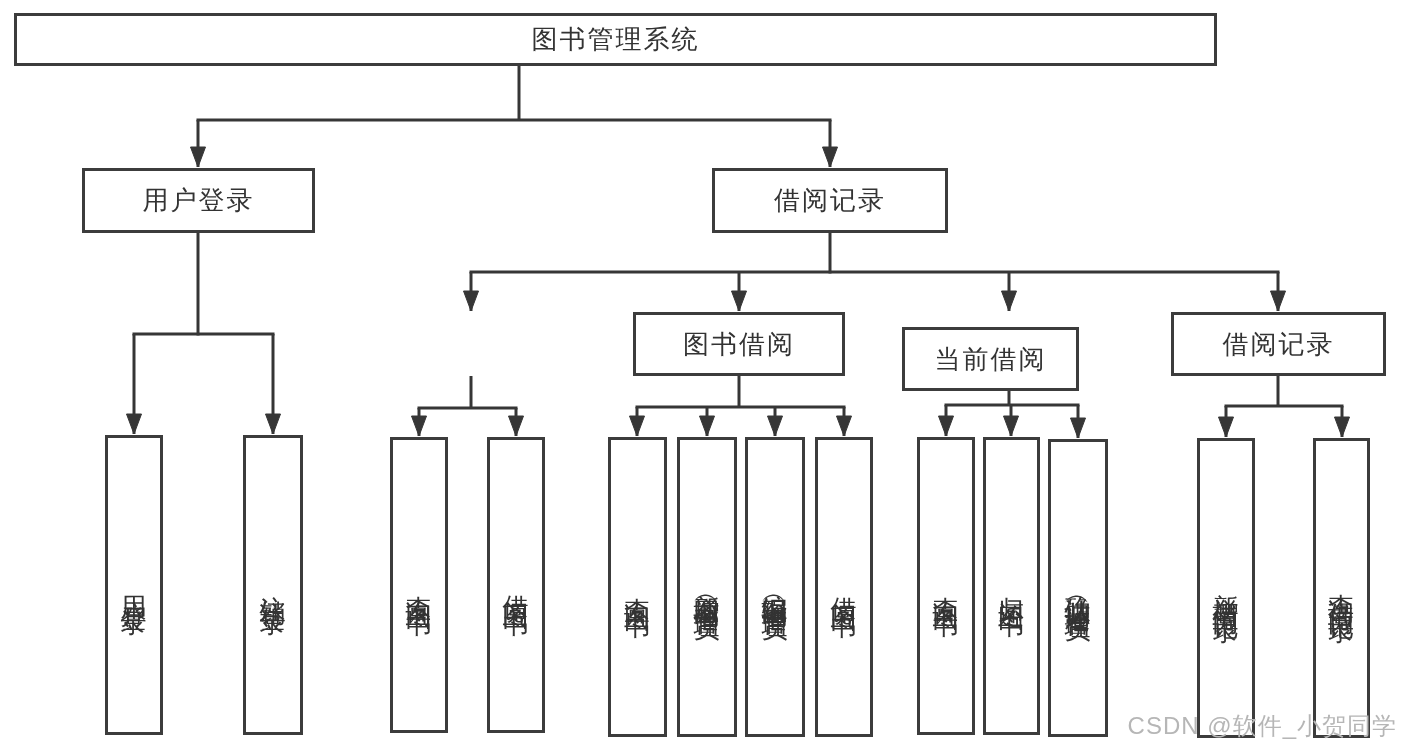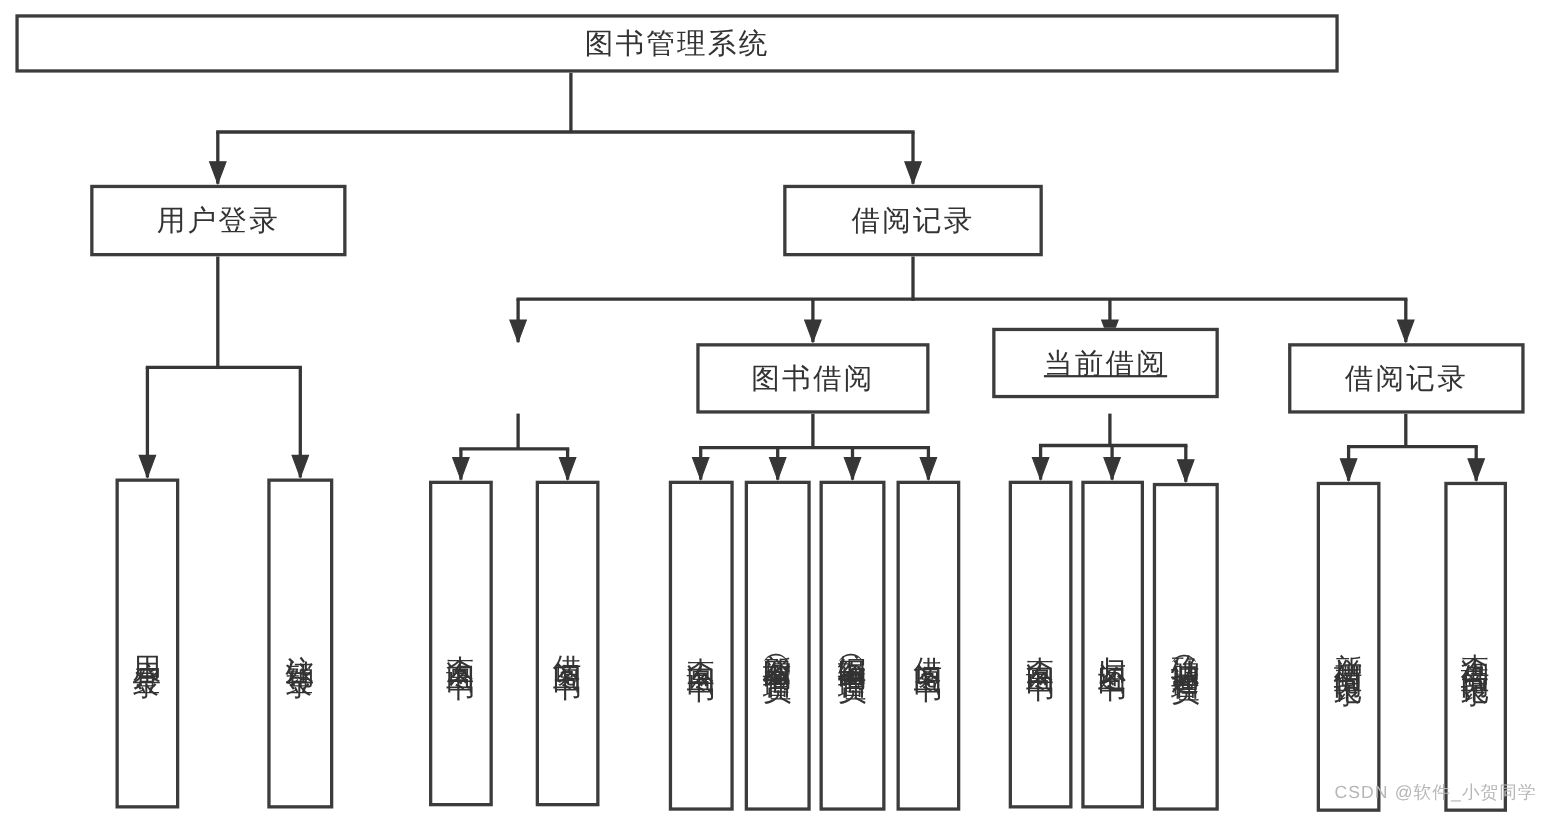--- a/index.html
+++ b/index.html
@@ -48,41 +48,41 @@
   }
   .vnode .lbl.long {
     letter-spacing: 3px;
   }
   
   #n-root            { left: 14px;   top: 13px;  width: 1203px; height: 53px; }
   #n-user-login      { left: 82px;   top: 168px; width: 233px;  height: 65px; }
   #n-book-mgmt       { left: 712px;  top: 168px; width: 236px;  height: 65px; }
   #n-new-book-rec    { left: 363px;  top: 312px; width: 216px;  height: 64px; }
   #n-book-borrow     { left: 633px;  top: 312px; width: 212px;  height: 64px; text-align: right; }
-  #n-current-borrow  { left: 902px;  top: 298px; width: 206px;  height: 64px; text-decoration: underline; }
+  #n-current-borrow  { left: 902px;  top: 327px; width: 177px;  height: 64px; }
   #n-borrow-records  { left: 1171px; top: 312px; width: 215px;  height: 64px; text-align: center; }
   
   #lv-ul-login    { left: 105px;  top: 435px; width: 58px; height: 300px; }
   #lv-ul-logout   { left: 243px;  top: 435px; width: 60px; height: 300px; }
   #lv-nbr-query   { left: 390px;  top: 437px; width: 58px; height: 296px; }
   #lv-nbr-borrow  { left: 487px;  top: 437px; width: 58px; height: 296px; }
   #lv-bb-query    { left: 608px;  top: 437px; width: 59px; height: 300px; }
   #lv-bb-add      { left: 677px;  top: 437px; width: 60px; height: 300px; }
   #lv-bb-edit     { left: 745px;  top: 437px; width: 60px; height: 300px; }
   #lv-bb-borrow   { left: 815px;  top: 437px; width: 58px; height: 300px; }
   #lv-cb-query    { left: 917px;  top: 437px; width: 58px; height: 298px; }
   #lv-cb-return   { left: 983px;  top: 437px; width: 57px; height: 298px; }
   #lv-cb-confirm  { left: 1048px; top: 439px; width: 60px; height: 298px; }
   #lv-br-add      { left: 1197px; top: 438px; width: 58px; height: 300px; }
   #lv-br-query    { left: 1313px; top: 438px; width: 57px; height: 300px; }
   #watermark {
     position: absolute;
     right: 8px;
     top: 710px;
-    font-size: 16px;
+    font-size: 24px;
     color: #b6b6b6;
     letter-spacing: 1px;
     white-space: nowrap;
     z-index: 5;
   }
 </style>
 </head>
 <body>
 
 <div id="stage">

